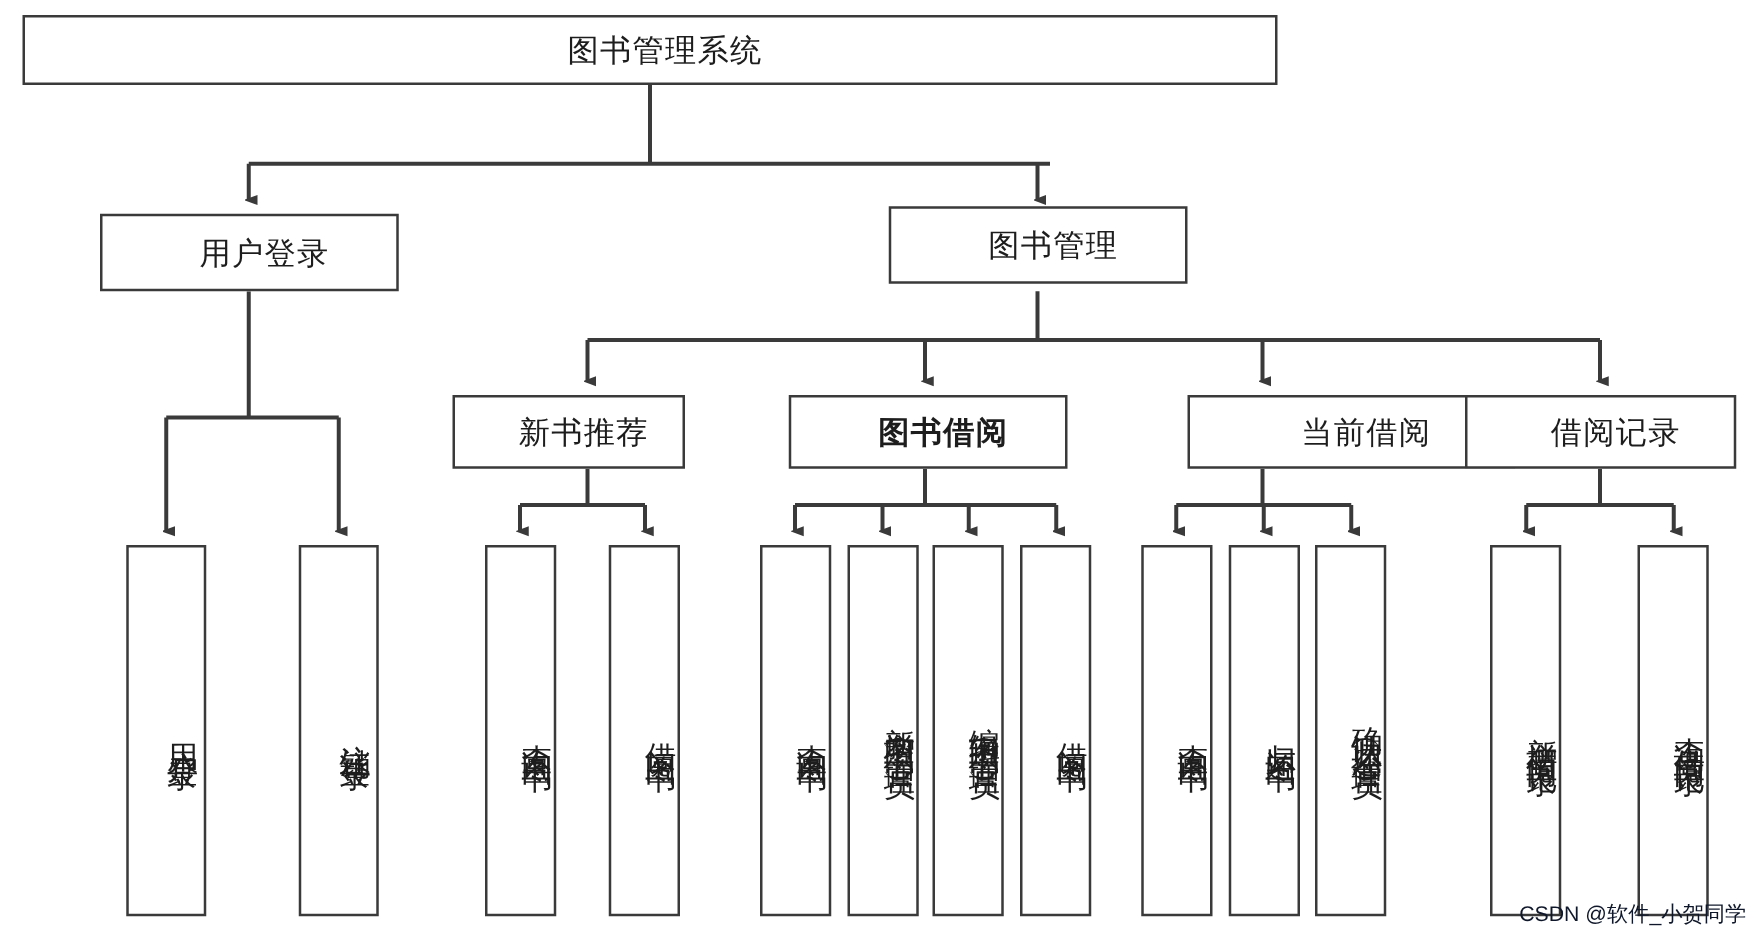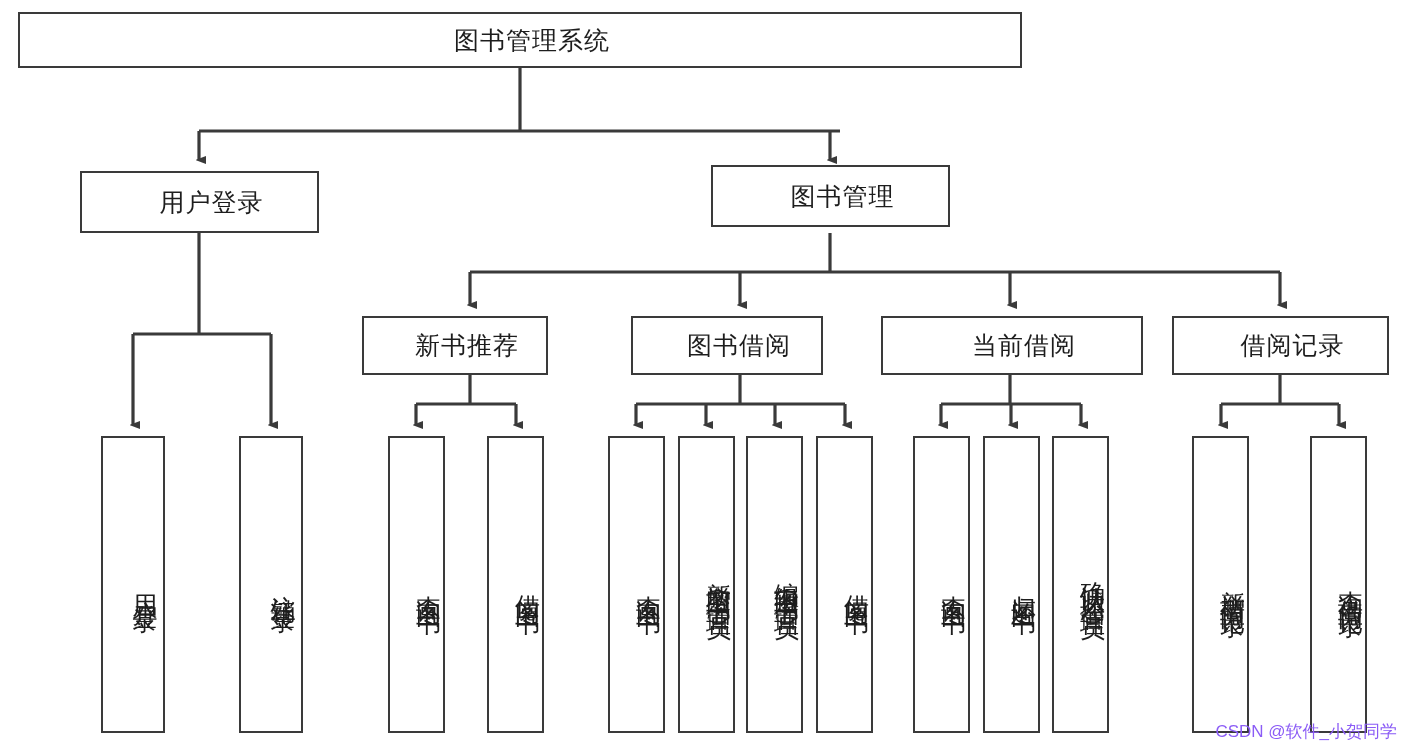--- a/index.html
+++ b/index.html
@@ -52,21 +52,21 @@
     white-space: nowrap;
   }
   .node .htext {
     white-space: nowrap;
   }
   #watermark {
     position: absolute;
     right: 8px;
     bottom: 4px;
     font-size: 17px;
-    color: #8b5cf6;
+    color: #0f172a;
     z-index: 5;
     white-space: nowrap;
   }
 </style>
 </head>
 <body>
 
 <div id="canvas">
 
   <svg id="wires" viewBox="0 0 1405 747" xmlns="http://www.w3.org/2000/svg">
@@ -127,24 +127,24 @@
   <div class="node h" style="left: 80px; top: 171px; width: 239px; height: 62px;">
     <span class="htext">用户登录</span>
   </div>
   <div class="node h" style="left: 711px; top: 165px; width: 239px; height: 62px;">
     <span class="htext">图书管理</span>
   </div>
 
   <div class="node h" style="left: 362px; top: 316px; width: 186px; height: 59px;">
     <span class="htext">新书推荐</span>
   </div>
-  <div class="node h" style="left: 631px; top: 316px; width: 192px; height: 59px;">
+  <div class="node h" style="left: 631px; top: 316px; width: 223px; height: 59px; font-weight: bold;">
     <span class="htext">图书借阅</span>
   </div>
-  <div class="node h" style="left: 881px; top: 316px; width: 262px; height: 59px;">
+  <div class="node h" style="left: 950px; top: 316px; width: 262px; height: 59px;">
     <span class="htext">当前借阅</span>
   </div>
   <div class="node h" style="left: 1172px; top: 316px; width: 217px; height: 59px;">
     <span class="htext">借阅记录</span>
   </div>
 
   <div class="node v" style="left: 101px; top: 436px; width: 64px; height: 297px;">
     <span class="vtext">用户登录</span>
   </div>
   <div class="node v" style="left: 239px; top: 436px; width: 64px; height: 297px;">

